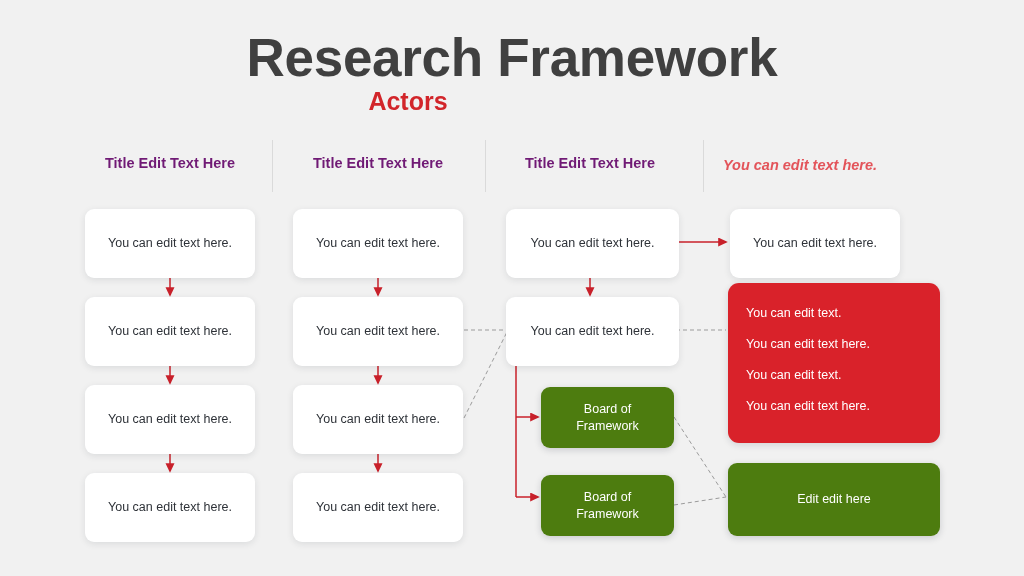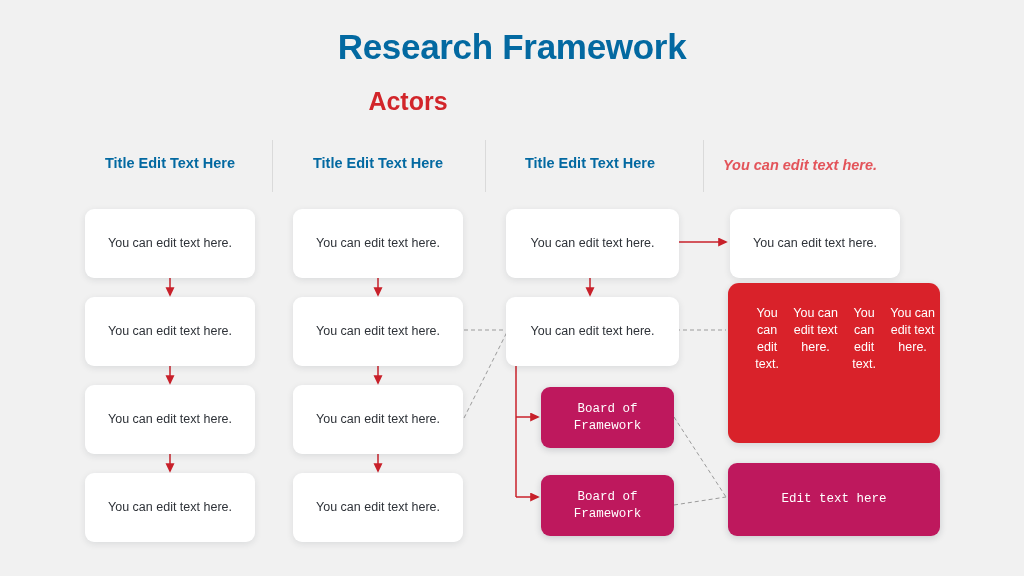--- a/index.html
+++ b/index.html
@@ -8,31 +8,31 @@
     background:#f1f1f1;
     font-family:"Liberation Sans",sans-serif;
     overflow:hidden;
     position:relative;
   }
   #stage{position:absolute;inset:0;width:1024px;height:576px;}
 
   
   .main-title{
     position:absolute;left:0;top:27px;width:1024px;text-align:center;
-    font-size:35px;font-weight:bold;color:#0369a1;letter-spacing:-0.3px;
+    font-size:53px;font-weight:bold;color:#404040;letter-spacing:-0.3px;
   }
   .sub-title{
     position:absolute;left:0;top:87px;width:816px;text-align:center;
     font-size:25px;font-weight:bold;color:#d2252a;
   }
 
   
   .col-head{
     position:absolute;text-align:center;font-size:14.5px;font-weight:bold;
-    color:#0369a1;top:155px;
+    color:#701a75;top:155px;
   }
   .col-head.italic-red{
     color:#e3545a;font-style:italic;font-weight:bold;font-size:14.5px;top:157px;
   }
   .divider{
     position:absolute;top:140px;width:1px;height:52px;background:#dadada;
   }
 
   
   .box{
@@ -42,29 +42,29 @@
     text-align:center;
     box-sizing:border-box;
     padding:6px 10px;
     line-height:1.35;
   }
   .box.white{
     background:#ffffff;color:#2e3238;font-size:12.5px;
     box-shadow:0 2px 7px rgba(30,35,50,.10);
   }
   .box.dark{
-    background:#be185d;color:#ffffff;font-size:12.5px;
+    background:#4d7c0f;color:#ffffff;font-size:12.5px;
     box-shadow:0 2px 7px rgba(30,35,50,.18);
-    font-family:Liberation Mono, monospace;
   }
   .box.red{
     background:#d9222a;color:#ffffff;font-size:12.5px;
     border-radius:11px;
     box-shadow:0 2px 7px rgba(30,35,50,.14);
     align-items:flex-start;justify-content:flex-start;
+    flex-direction:column;
     padding:22px 0 0 18px;
   }
   .box.red .rline{margin-bottom:14px;font-size:12.5px;}
   svg.links{position:absolute;left:0;top:0;width:1024px;height:576px;pointer-events:none;}
 </style>
 </head>
 <body>
 
 <div id="stage">
 
@@ -175,16 +175,16 @@
   </div>
 
   <div class="box red" style="left:728px;top:283px;width:212px;height:160px;">
     <span class="rline">You can edit text.</span>
     <span class="rline">You can edit text here.</span>
     <span class="rline">You can edit text.</span>
     <span class="rline">You can edit text here.</span>
   </div>
 
   <div class="box dark" style="left:728px;top:463px;width:212px;height:73px;">
-    <span>Edit text here</span>
+    <span>Edit edit here</span>
   </div>
 
 </div>
 
 </body></html>

